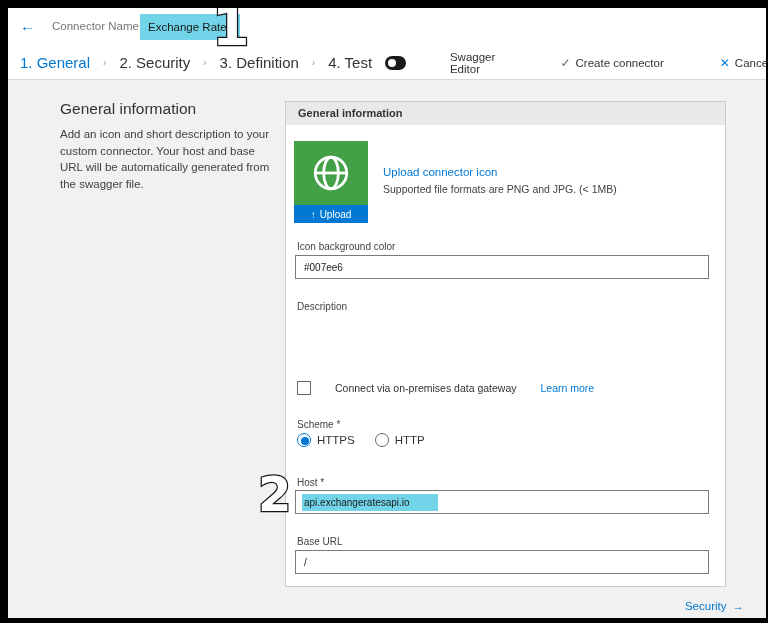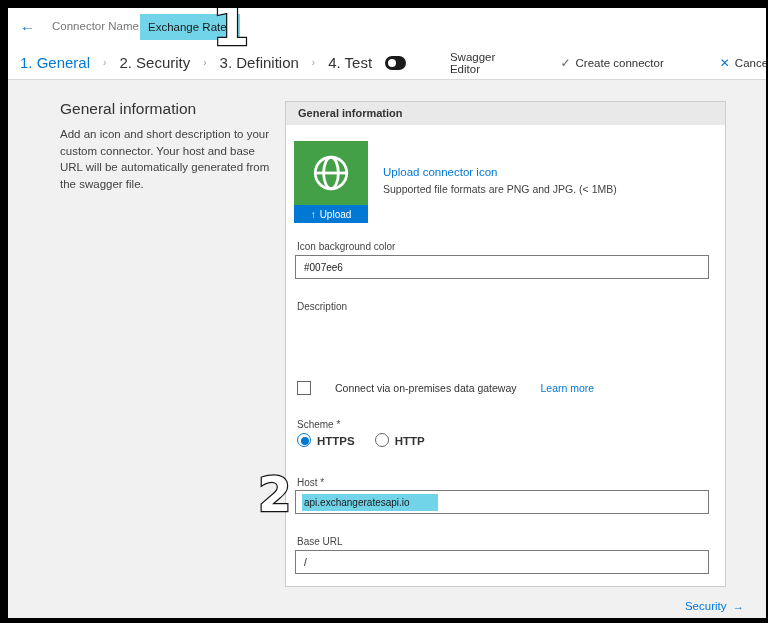--- a/index.html
+++ b/index.html
@@ -78,21 +78,21 @@
   }
   textarea.tbox { height:50px; padding-top:5px; resize:none; line-height:1.35; }
   .tbox-div { display:flex; align-items:center; }
   .hl { background:var(--highlight,#72d4e8); padding:3px 28px 3px 2px; margin-left:-2px; }
 
   .gateway-row { position:absolute; left:11px; top:279px; display:flex; align-items:center; gap:24px; }
   .checkbox { width:14px; height:14px; border:1px solid #666; background:#fff; cursor:pointer; flex:none; }
   .gateway-label { font-size:10.5px; color:#333; }
   .learn-more { font-size:10.5px; color:var(--accent,#0078d4); cursor:pointer; }
 
-  .radio-row { position:absolute; left:11px; top:331px; display:flex; align-items:flex-end;font-weight:bold; }
+  .radio-row { position:absolute; left:11px; top:331px; display:flex; align-items:center; }
   .radio { width:14px; height:14px; border-radius:50%; border:1px solid #666; background:#fff; position:relative; cursor:pointer; flex:none; }
   .radio.selected { border:1px solid var(--accent,#0078d4); }
   .radio.selected::after {
     content:""; position:absolute; left:3px; top:3px; width:8px; height:8px;
     border-radius:50%; background:var(--accent,#0078d4);
   }
   .radio-label { font-size:11.5px; color:#333; margin:0 20px 0 6px; }
 
   .security {
     position:absolute; right:22px; top:592px; font-size:11.5px;

